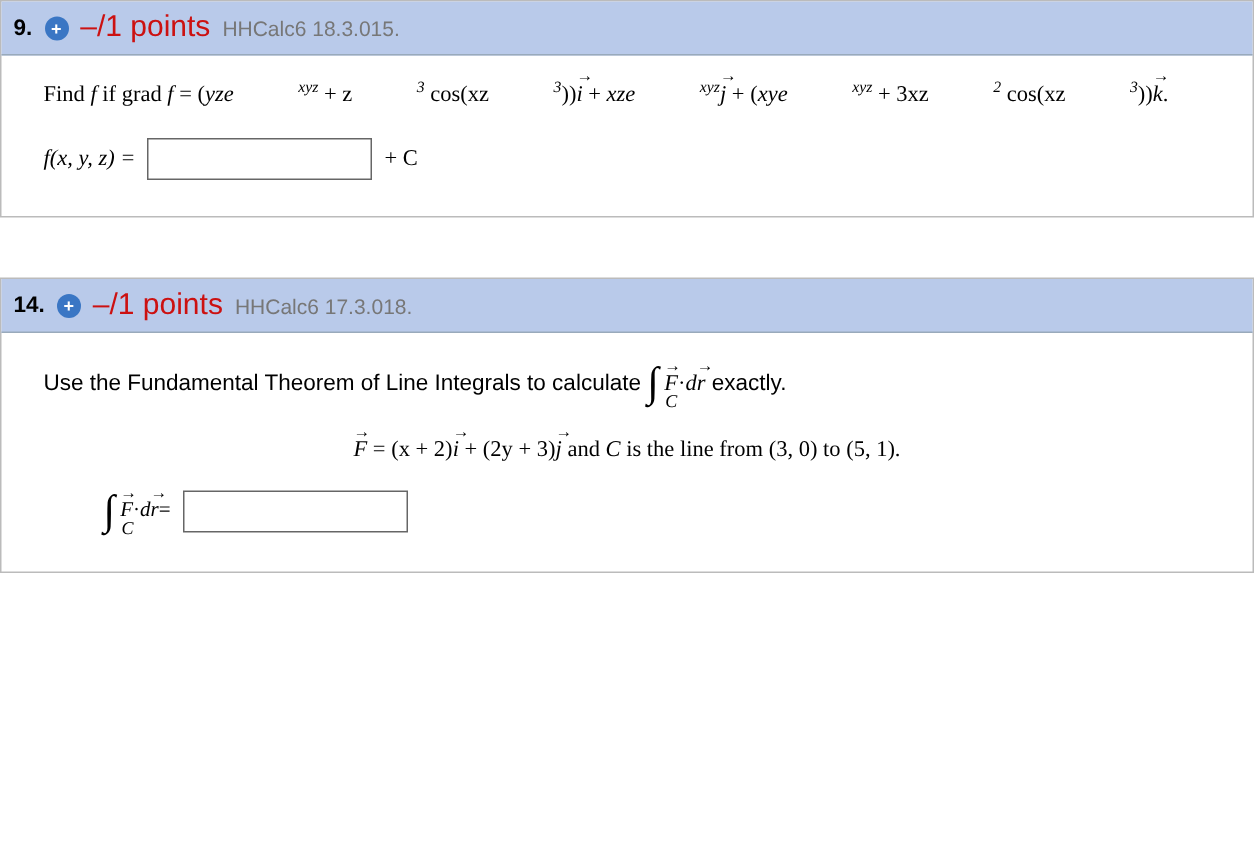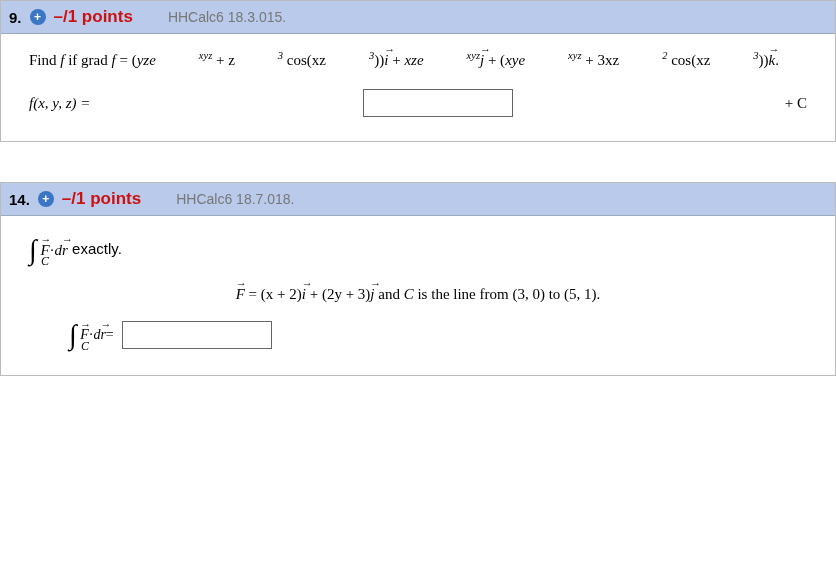--- a/index.html
+++ b/index.html
@@ -1,25 +1,25 @@
 <!DOCTYPE html>
 <html><head>
   <meta charset="utf-8">
   <style>
     * { box-sizing: border-box; margin: 0; padding: 0; }
     body { font-family: Verdana, Geneva, sans-serif; font-size: 14px; background: #fff; width: 836px; }
     .question { border: 1px solid #bbb; margin-bottom: 40px; }
     .header { background: #b9caea; border-bottom: 1px solid #9ab; padding: 6px 8px; display: flex; align-items: center; gap: 8px; }
     .qnum { font-weight: bold; font-size: 15px; }
     .expand-icon { display: inline-flex; align-items: center; justify-content: center; width: 16px; height: 16px; background: #3a76c4; border-radius: 50%; color: #fff; font-weight: bold; font-size: 12px; cursor: pointer; }
-    .points { color: #c11; font-weight: bold; font-size: 17px; }
-    .ref { color: #777; font-size: 14px; margin-left: 27px; }
+    .points { color: #c11; font-weight: normal; font-size: 20px; }
+    .ref { color: #777; font-size: 14px; }
     .body { padding: 18px 28px 24px 28px; }
     .prompt { margin-bottom: 20px; font-size: 15px; font-family: Verdana, sans-serif; }
-    .answer-line { display: flex; align-items: center; gap: 8px; font-size: 15px; font-style: italic; font-family: 'Times New Roman', serif; justify-content: space-between; }
+    .answer-line { display: flex; align-items: center; gap: 8px; font-size: 15px; font-style: italic; font-family: 'Times New Roman', serif; }
     .answer-input { border: 1px solid #666; padding: 4px; width: 150px; height: 28px; font-size: 14px; background: #fff; }
     .math { font-family: 'Times New Roman', serif; font-style: italic; white-space: nowrap; }
     .upright { font-style: normal; font-family: Liberation Serif, serif; }
     .vec { position: relative; display: inline-block; }
     .vec-arrow { position: absolute; top: -9px; left: 0; right: 0; text-align: center; font-size: 11px; font-style: normal; line-height: 1; }
     sup { font-size: 0.7em; vertical-align: super; line-height: 0; margin-left: 43px; }
     .integral { font-size: 28px; vertical-align: middle; font-style: normal; position: relative; display: inline-block; }
     .int-sub { font-size: 12px; position: absolute; bottom: -3px; left: 12px; font-style: italic; }
     .eq-block { text-align: center; margin: 16px 0; font-size: 15px; }
     .line2 { display: flex; align-items: center; gap: 8px; margin-left: 40px; margin-top: 12px; }
@@ -45,24 +45,25 @@
       <span class="math upright">+ C</span>
     </div>
   </div>
 </div>
 
 <div class="question">
   <div class="header">
     <span class="qnum">14.</span>
     <span class="expand-icon">+</span>
     <span class="points">–/1 points</span>
-    <span class="ref">HHCalc6 18.7.018.</span>
+    <span class="ref">HHCalc6 17.3.018.</span>
   </div>
   <div class="body">
     <div class="prompt" style="font-family:Verdana,sans-serif;">
+      <span>Use the Fundamental Theorem of Line Integrals to calculate </span>
       <span class="math inline-int">
         <span class="integral"><span>∫</span><span class="int-sub">C</span></span>
         &nbsp;<span class="vec"><span class="vec-arrow">→</span><span>F</span></span><span class="upright"> · </span><span>d</span><span class="vec"><span class="vec-arrow">→</span><span>r</span></span>
       </span>
       <span> exactly.</span>
     </div>
     <div class="eq-block math">
       <span class="vec"><span class="vec-arrow">→</span><span>F</span></span><span class="upright"> = (x + 2)</span><span class="vec"><span class="vec-arrow">→</span><span>i</span></span><span class="upright"> + (2y + 3)</span><span class="vec"><span class="vec-arrow">→</span><span>j</span></span><span class="upright">  and </span><span>C</span><span class="upright"> is the line from  (3, 0)  to  (5, 1).</span>
     </div>
     <div class="line2">

